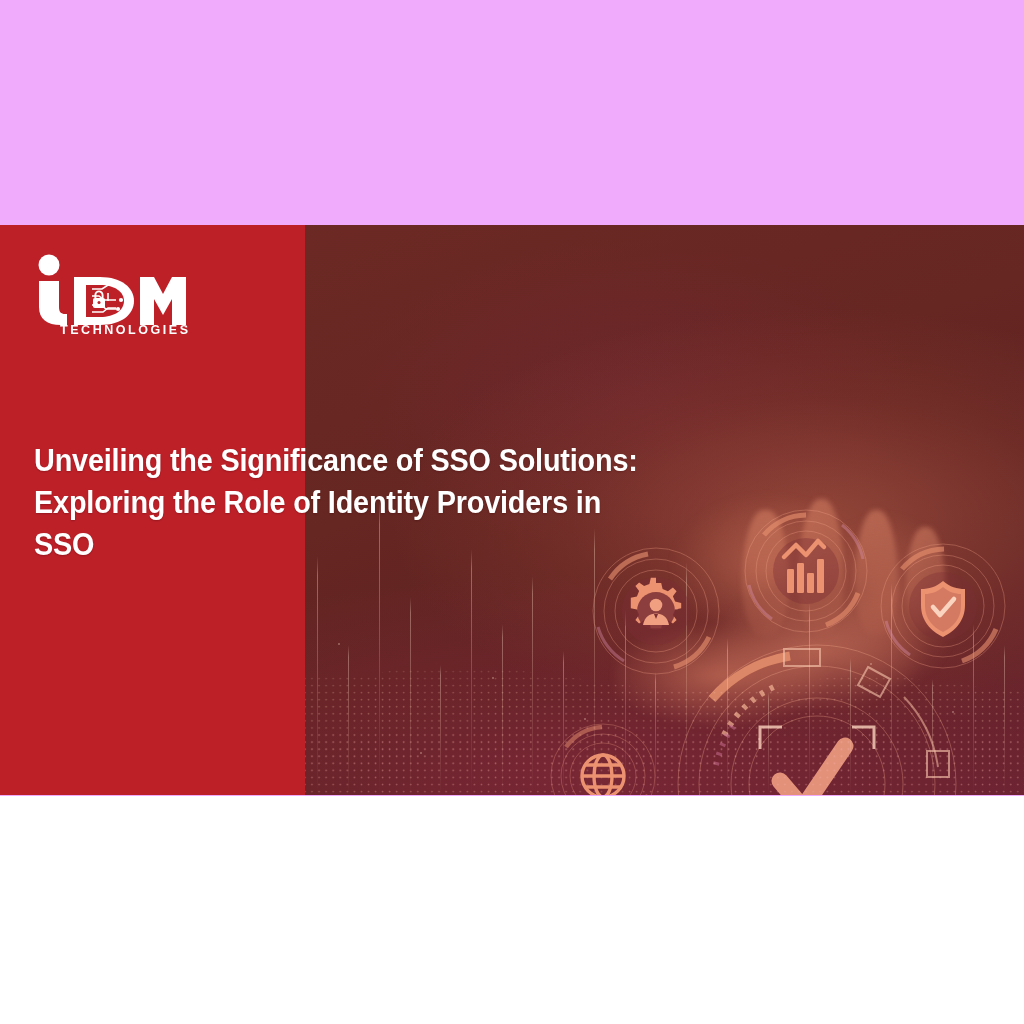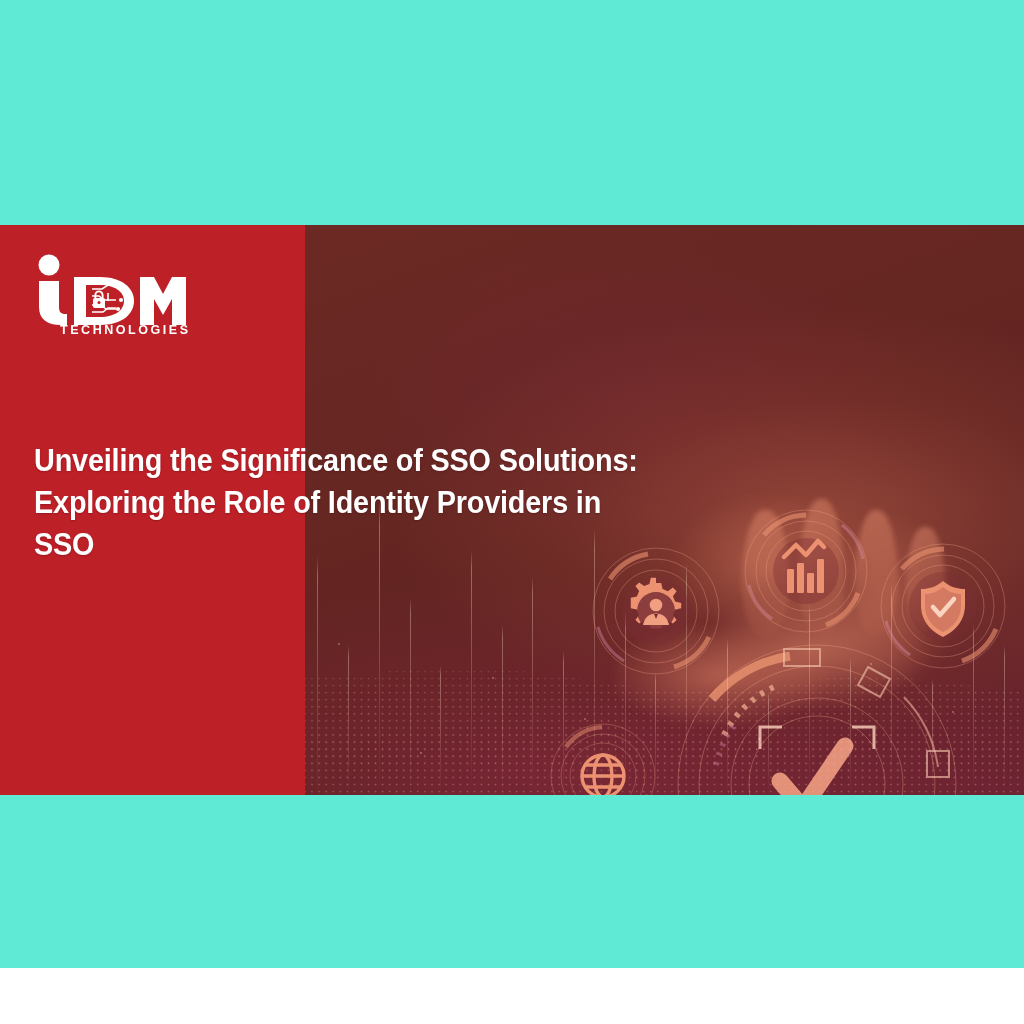--- a/index.html
+++ b/index.html
@@ -8,22 +8,22 @@
     width: 1024px;
     height: 1024px;
     background: #ffffff;
     font-family: "Liberation Sans", sans-serif;
     overflow: hidden;
   }
 
   #stage {
     position: relative;
     width: 1024px;
-    height: 968px;
-    background: #5eead4;
+    height: 796px;
+    background: #f0abfc;
   }
 
   
   .banner {
     position: absolute;
     left: 0;
     top: 225px;
     width: 1024px;
     height: 570px;
     overflow: hidden;

